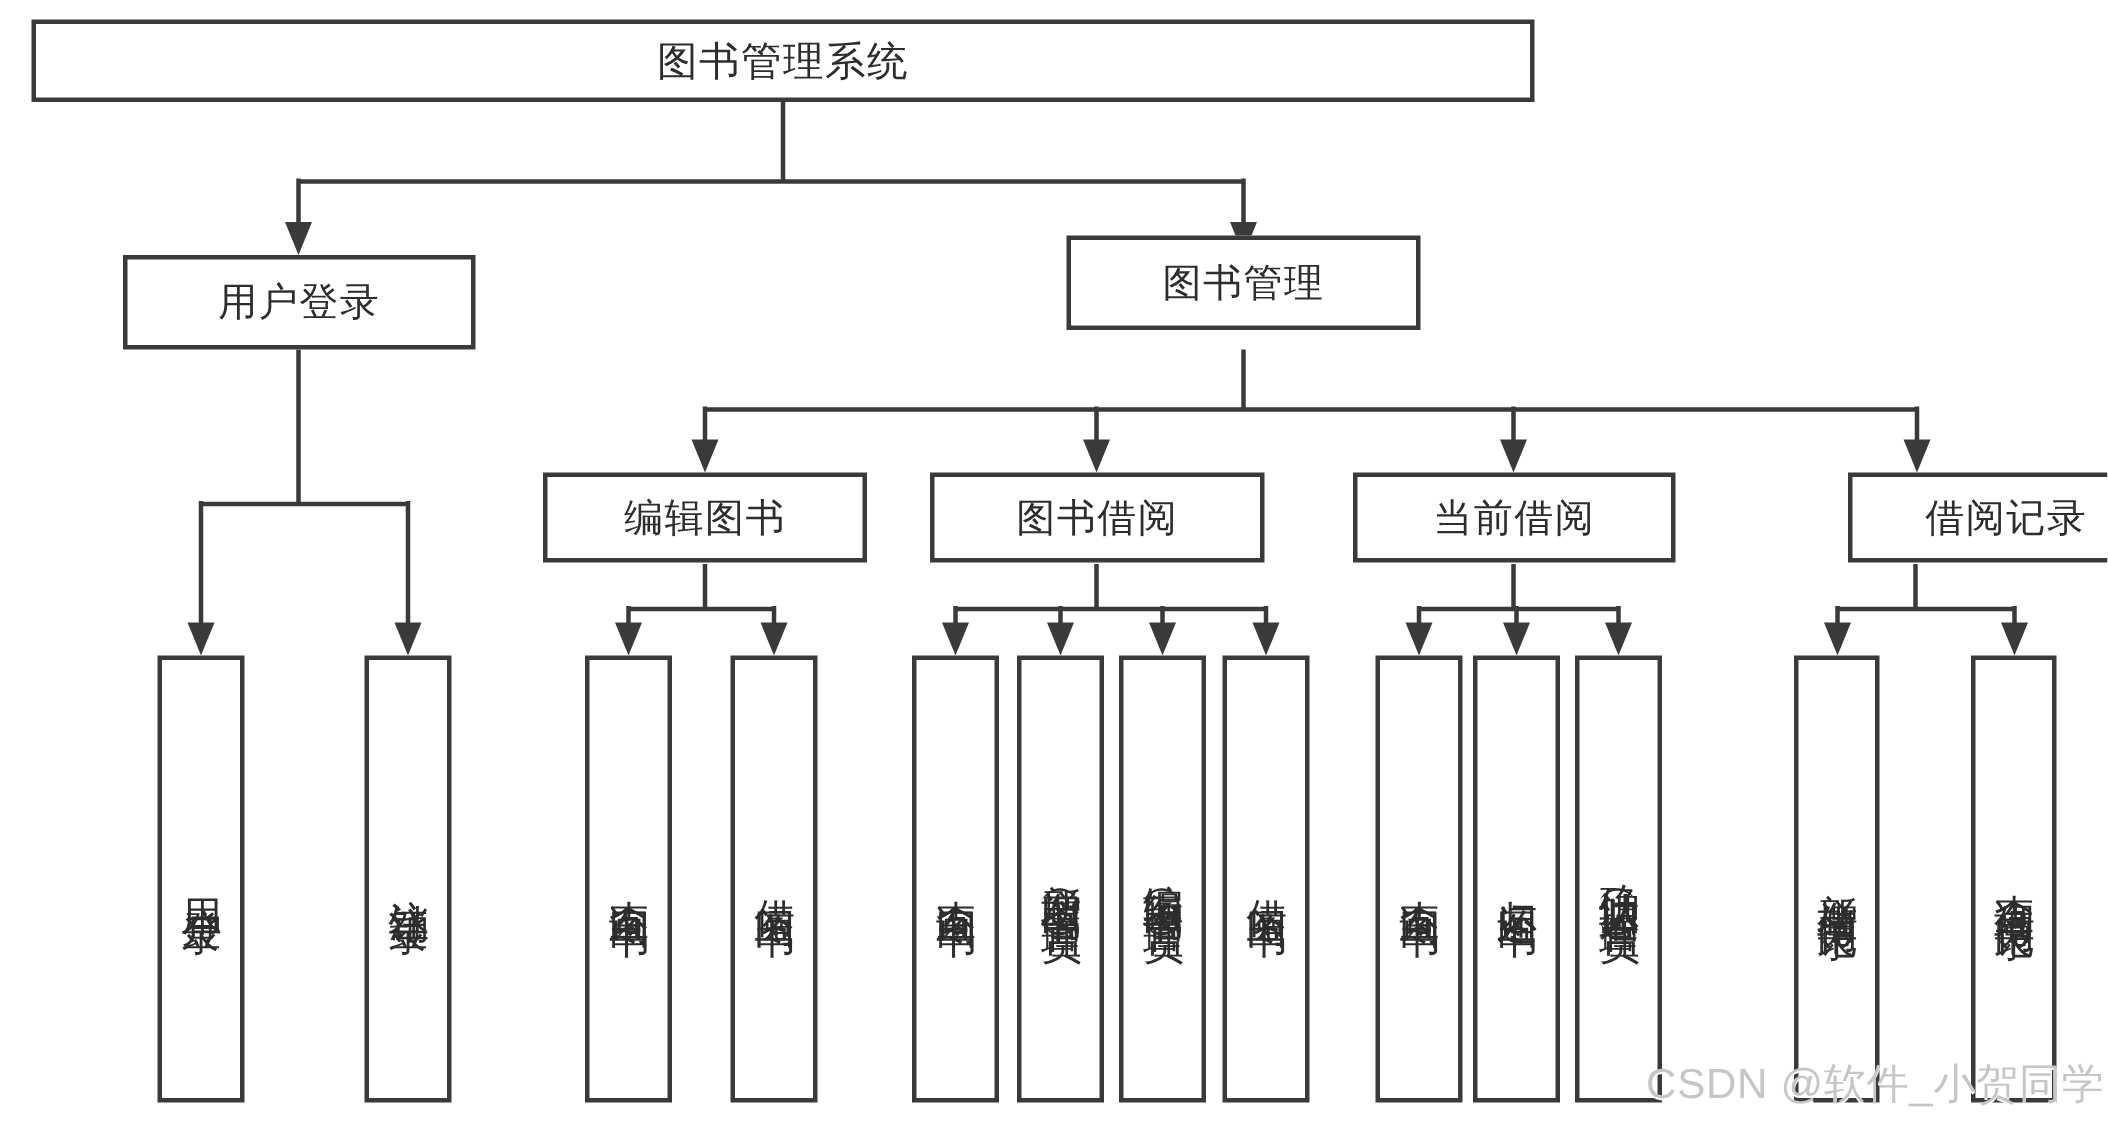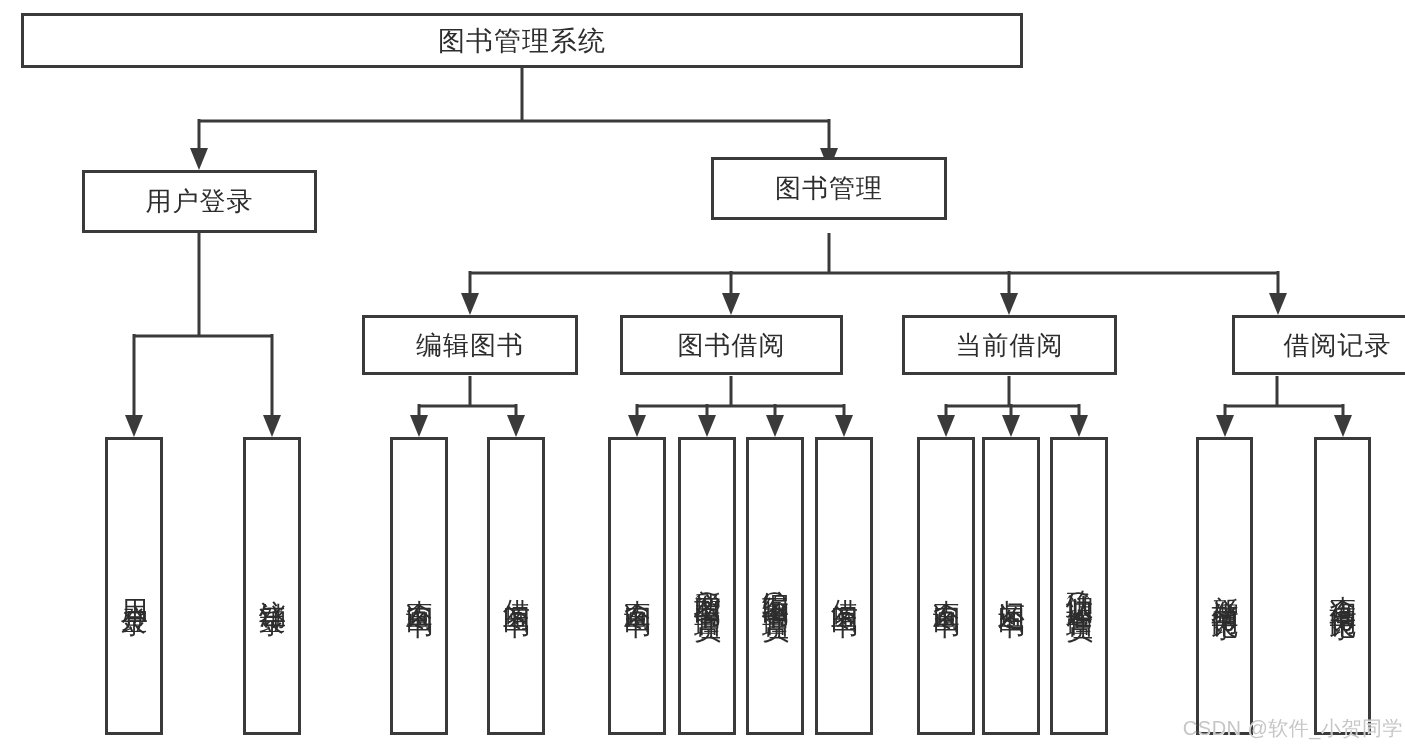--- a/index.html
+++ b/index.html
@@ -42,21 +42,21 @@
     text-orientation: upright;
     font-size: 27px;
     letter-spacing: 4px;
     white-space: normal;
     line-height: 1;
   }
   .watermark {
     position: absolute;
     right: 2px;
     bottom: 5px;
-    font-size: 20px;
+    font-size: 28px;
     color: #c6c6c6;
     letter-spacing: 0.5px;
     text-shadow: 0 1px 0 #ffffff;
     z-index: 5;
   }
 </style>
 </head>
 <body>
 
 <div class="canvas">

